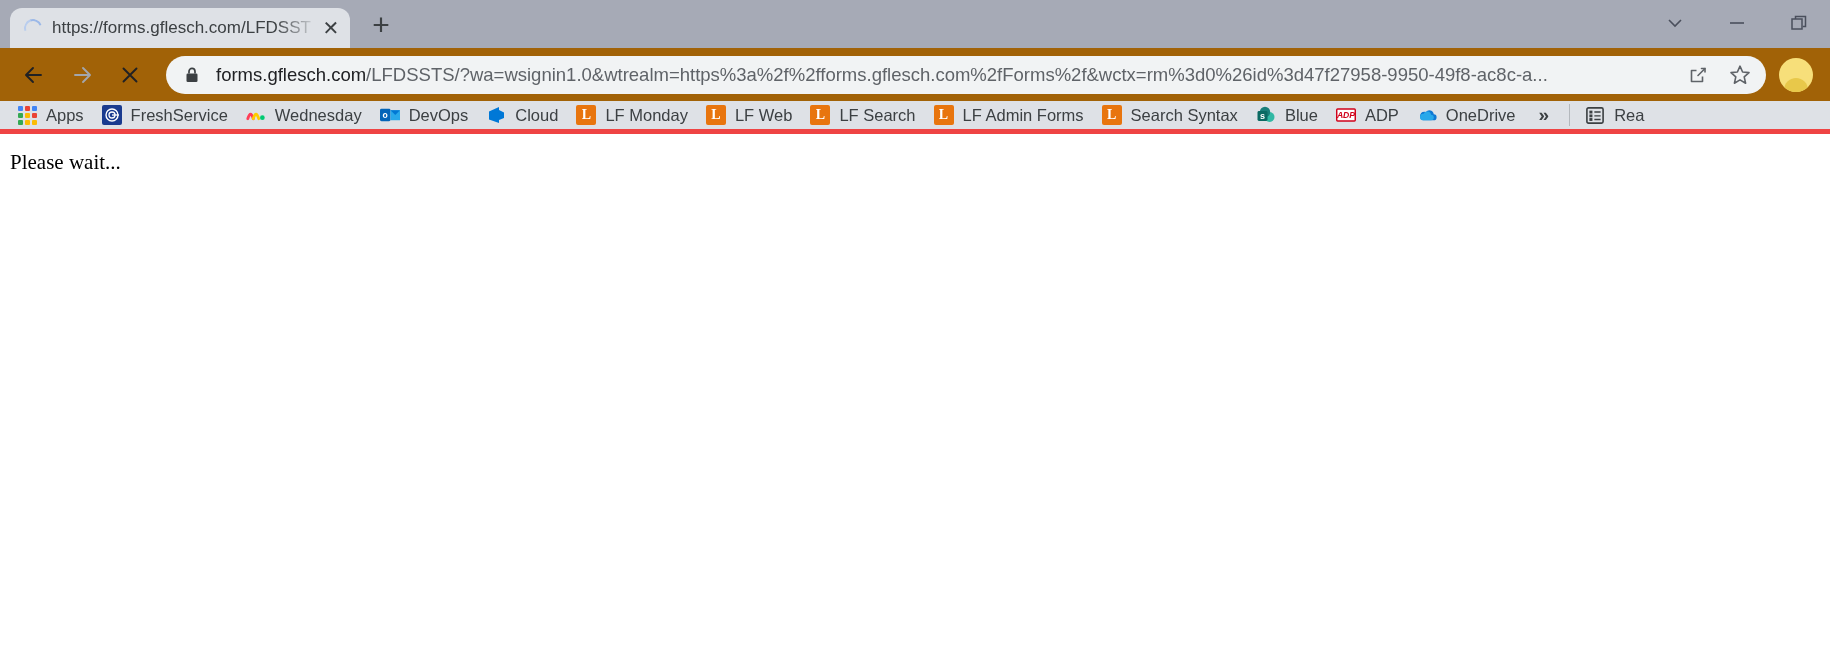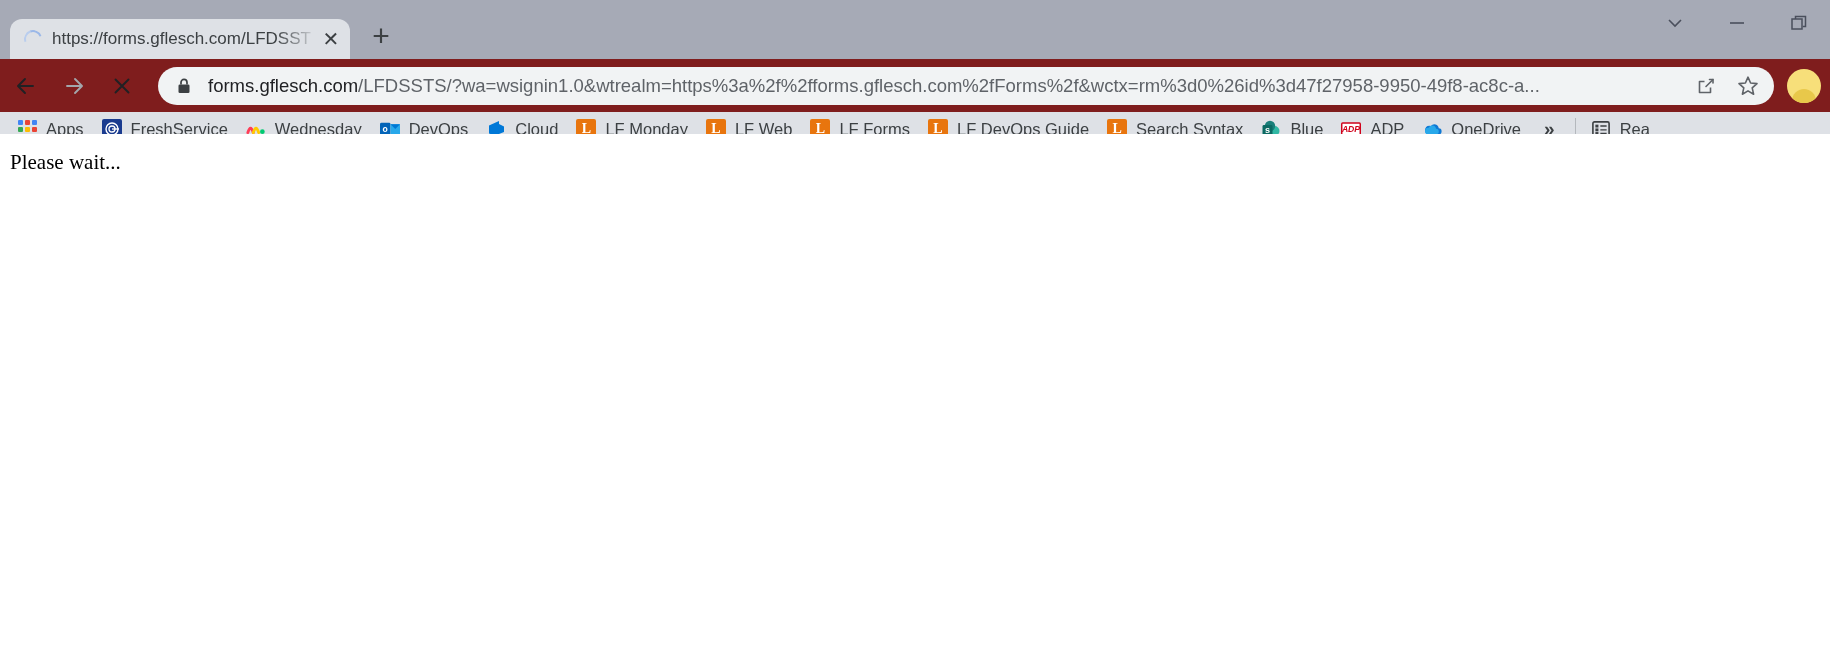--- a/index.html
+++ b/index.html
@@ -6,21 +6,21 @@
   html, body {
     width: 1830px; height: 649px;
     overflow: hidden;
     font-family: "Liberation Sans", sans-serif;
     background: #ffffff;
   }
 
   
   .tabstrip {
     position: relative;
-    height: 59px;
+    height: 48px;
     background: #a6aab6;
     display: flex;
     align-items: flex-end;
     padding-left: 10px;
   }
   .tab {
     position: relative;
     display: flex;
     align-items: center;
     height: 40px;
@@ -75,24 +75,24 @@
   }
   .win-btn {
     width: 62px; height: 46px;
     display: flex; align-items: center; justify-content: center;
     color: #4a4f5c;
   }
 
   
   .toolbar {
     height: 53px;
-    background: #7f1d1d;
-    display: flex;
-    align-items: center;
-    padding: 0 4px;
+    background: #a16207;
+    display: flex;
+    align-items: center;
+    padding: 0 12px;
   }
   .nav-btn {
     width: 44px; height: 44px;
     display: flex; align-items: center; justify-content: center;
     flex: 0 0 44px;
     margin-right: 4px;
   }
   .omnibox {
     flex: 1 1 auto;
     height: 38px;
@@ -144,21 +144,21 @@
     background: #e8c84a;
   }
 
   
   .bookmarks {
     height: 35px;
     background: #dee1e6;
     display: flex;
     align-items: center;
     padding: 0 6px 0 8px;
-    border-bottom: 1px solid #ef4444;
+    border-bottom: 7px solid #ef4444;
     overflow: hidden;
   }
   .bm {
     display: flex;
     align-items: center;
     height: 28px;
     padding: 0 9px;
     border-radius: 4px;
     flex: 0 0 auto;
     white-space: nowrap;
@@ -368,28 +368,28 @@
     <span class="bm-ico">
         <span class="ico-lf">L</span>
       </span>
     <span class="bm-label">LF Web</span>
   </div>
 
   <div class="bm">
     <span class="bm-ico">
         <span class="ico-lf">L</span>
       </span>
-    <span class="bm-label">LF Forms</span>
+    <span class="bm-label">LF Search</span>
   </div>
 
   <div class="bm">
     <span class="bm-ico">
         <span class="ico-lf">L</span>
       </span>
-    <span class="bm-label">LF DevOps Guide</span>
+    <span class="bm-label">LF Admin Forms</span>
   </div>
 
   <div class="bm">
     <span class="bm-ico">
         <span class="ico-lf">L</span>
       </span>
     <span class="bm-label">Search Syntax</span>
   </div>
 
   <div class="bm">

